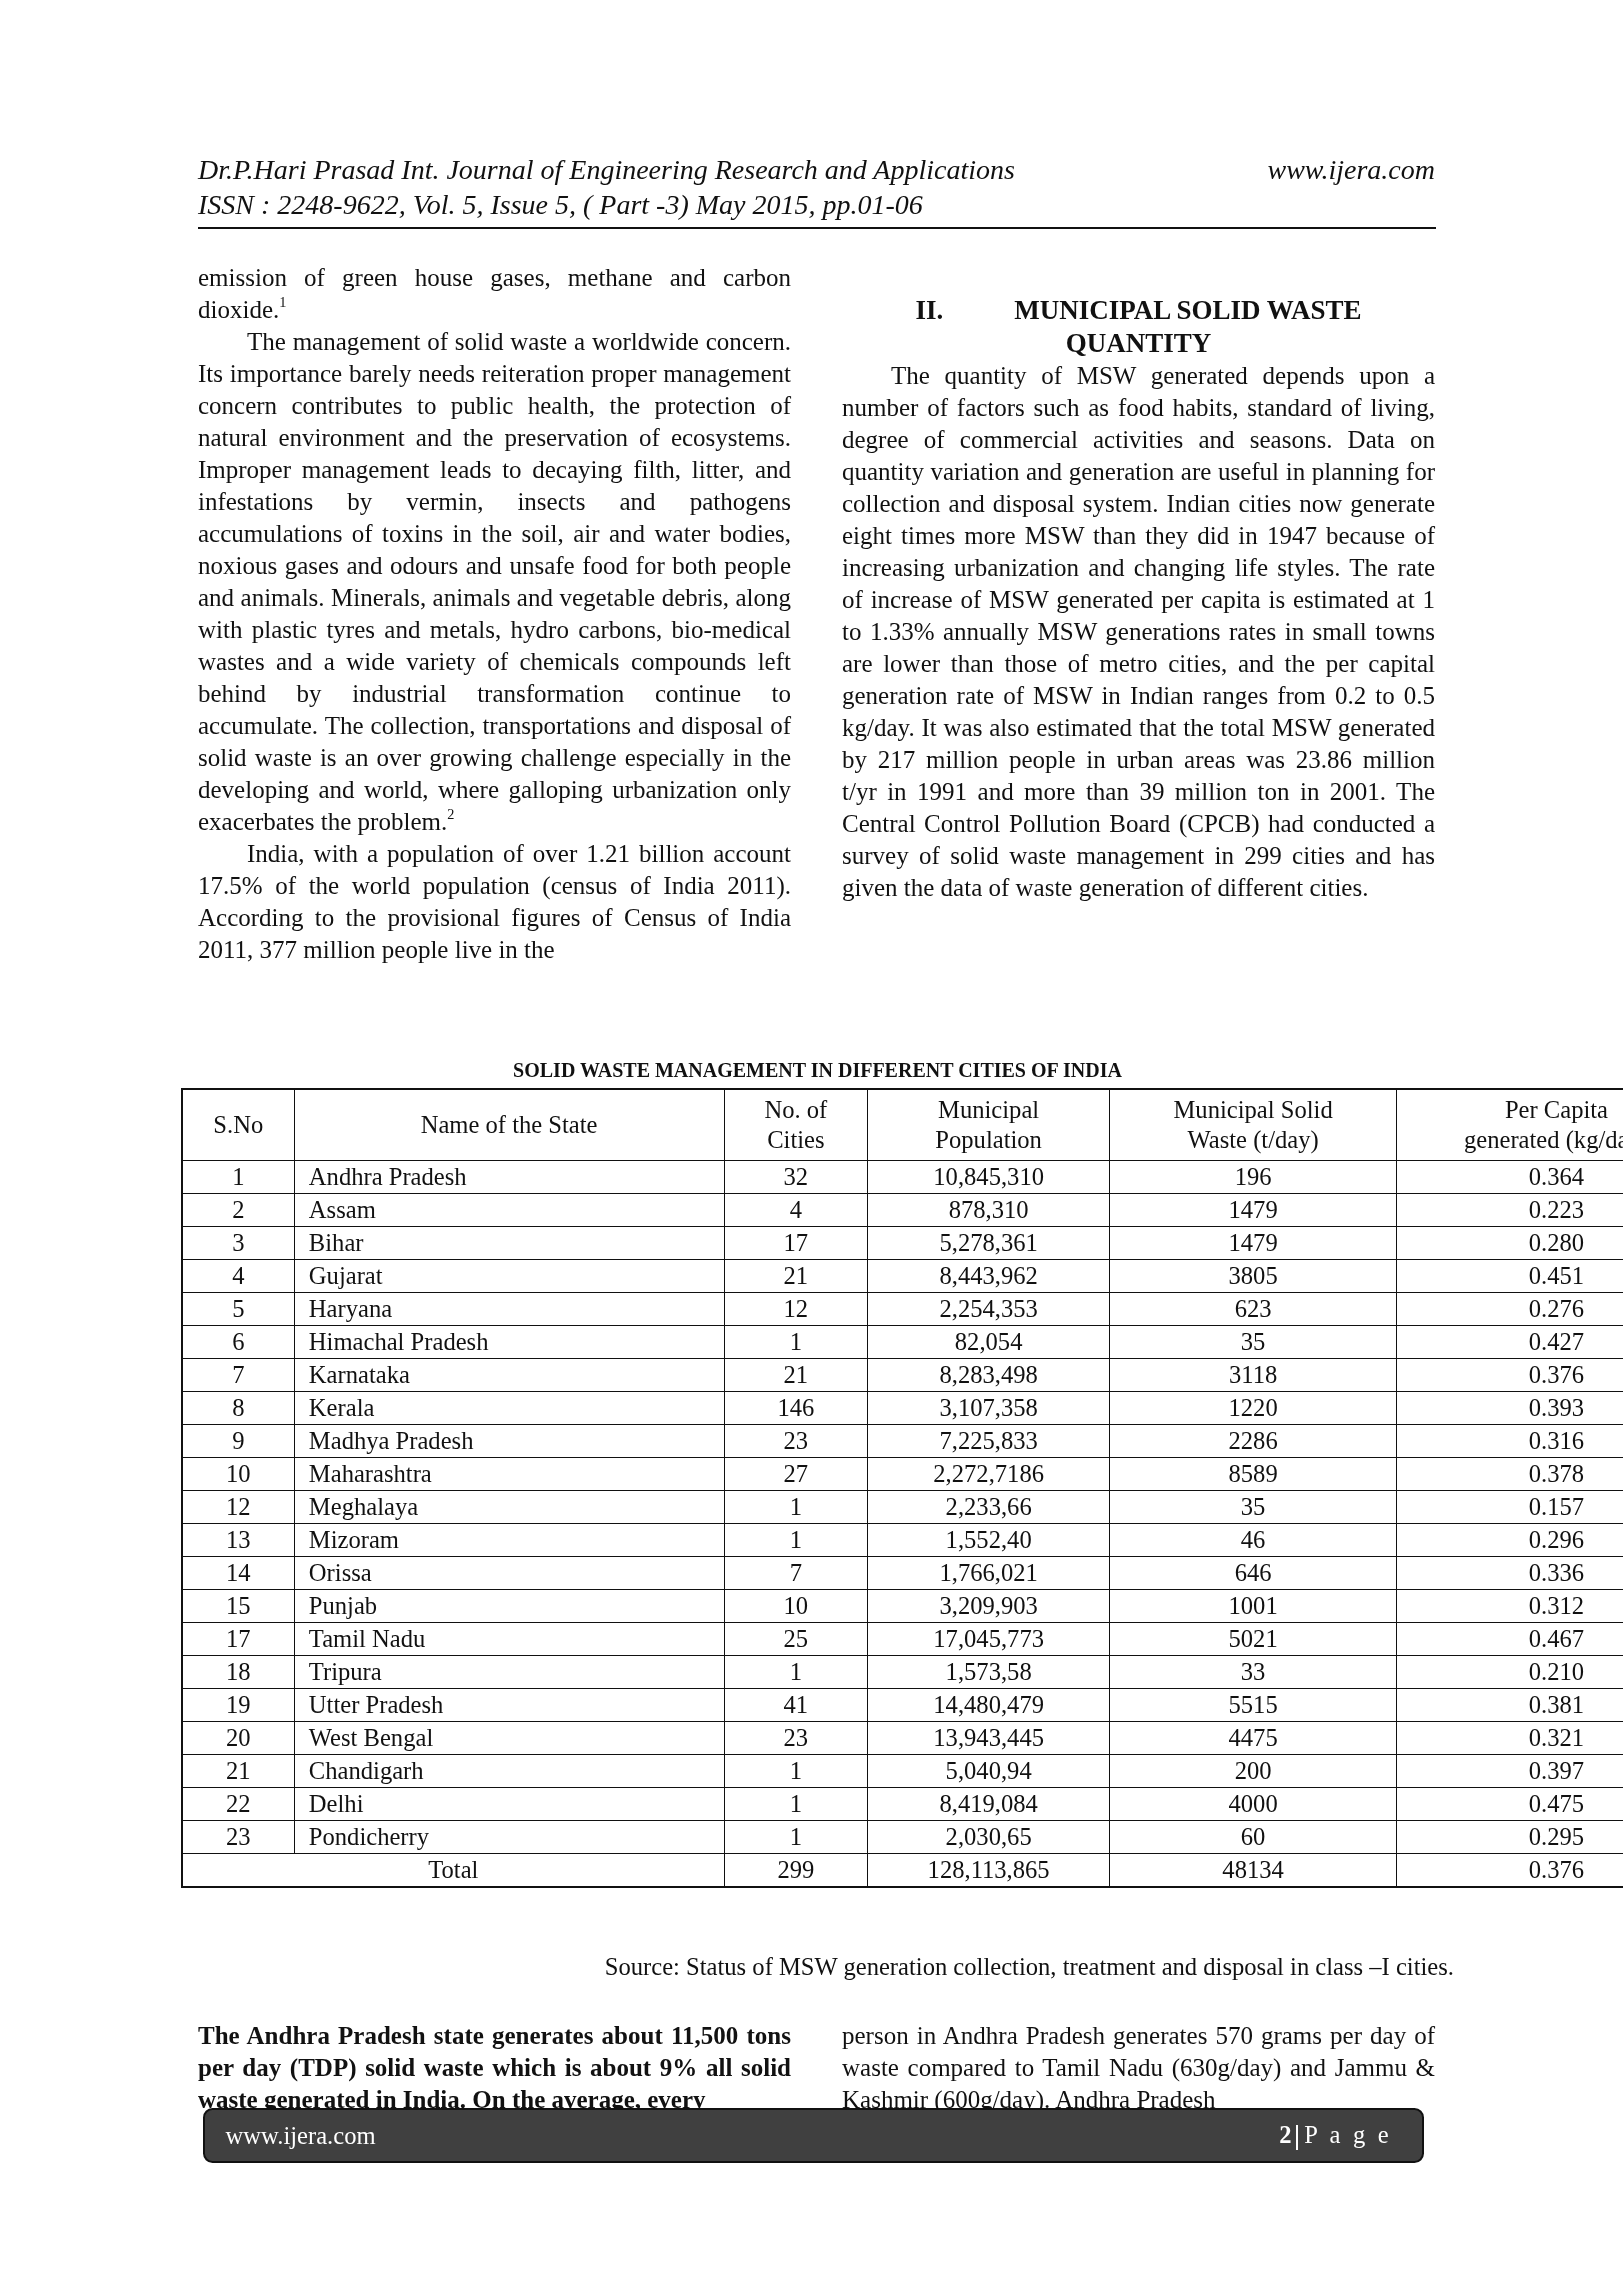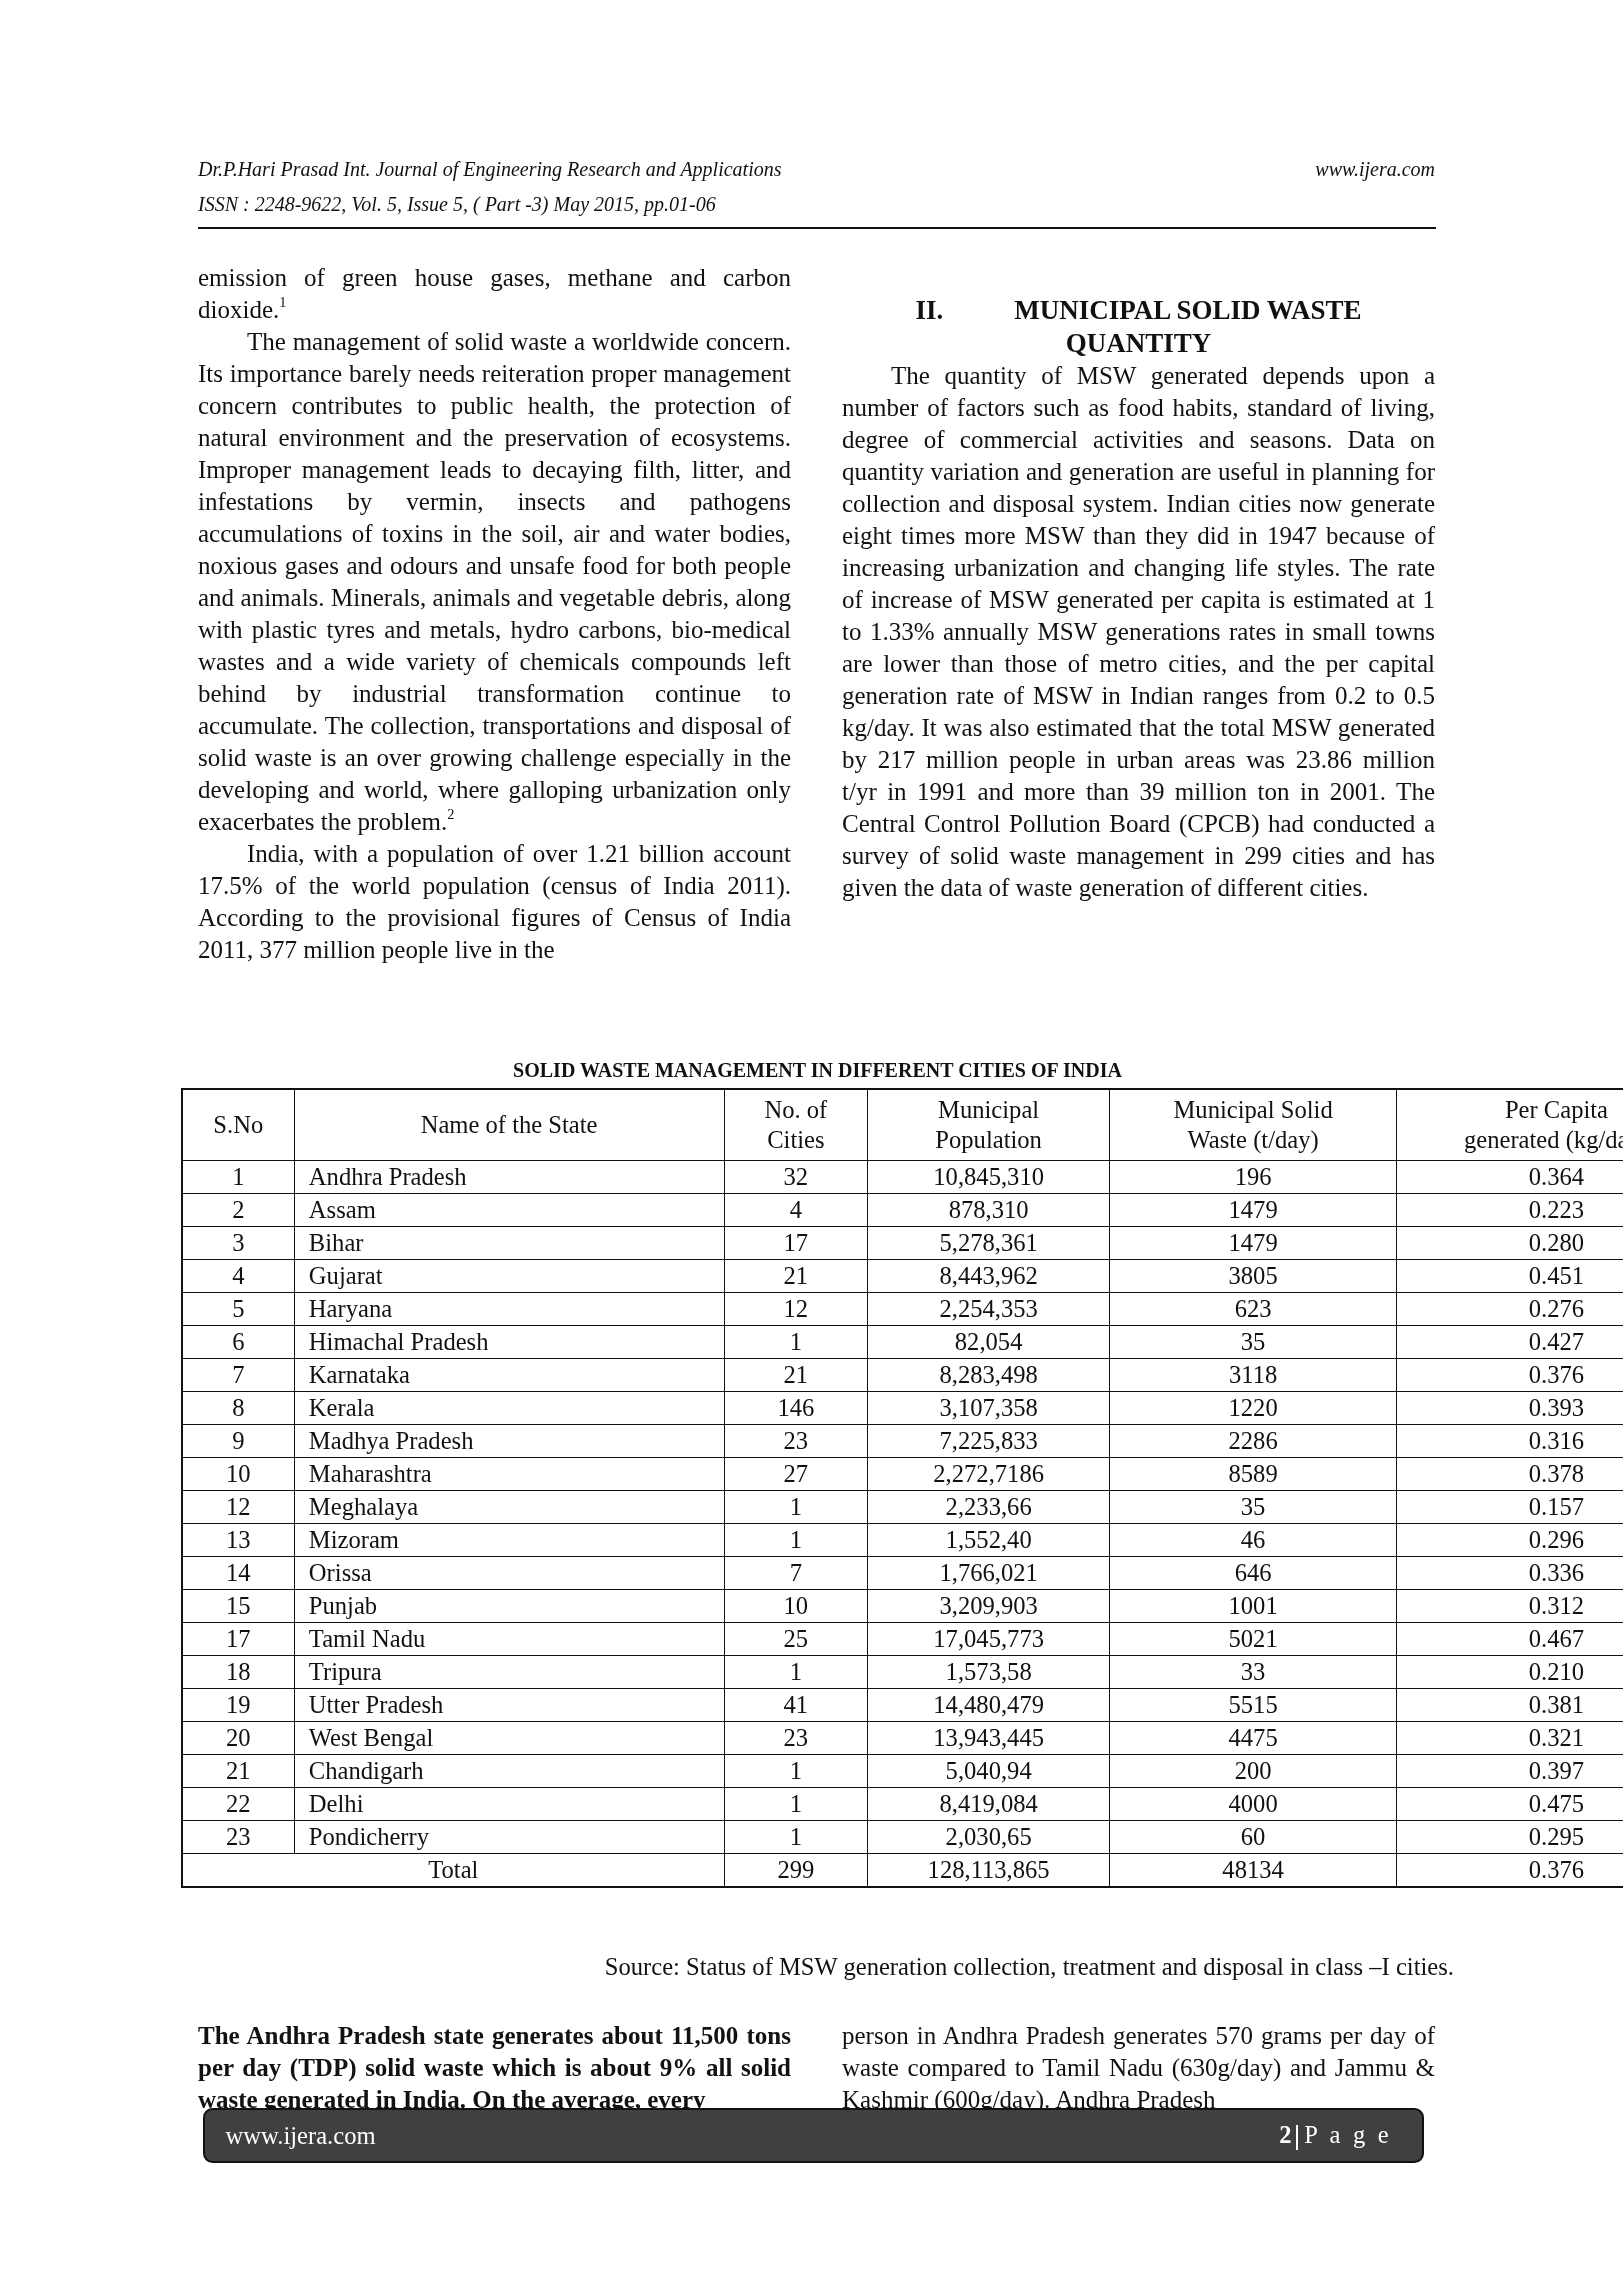--- a/index.html
+++ b/index.html
@@ -1,17 +1,17 @@
 <!DOCTYPE html>
 <html style="font-size:12.7px"><head>
 <meta charset="utf-8">
 <style>
   html, body { margin: 0; padding: 0; background: #ffffff; }
   body { width: 1623px; height: 2295px; position: relative; font-family: "Liberation Serif", "DejaVu Serif", serif; color: #111; }
-  .header { position: absolute; left: 198px; top: 152px; width: 1237px; font-style: italic; font-size: 20px; line-height: 35px; }
+  .header { position: absolute; left: 198px; top: 152px; width: 1237px; font-style: italic; font-size: 28px; line-height: 35px; }
   .header .row { display: flex; justify-content: space-between; }
   .header-rule { position: absolute; left: 198px; top: 227px; width: 1238px; height: 2.4px; background: #111; }
   .col { position: absolute; font-size: 25px; line-height: 32px; text-align: justify; }
   .col p { margin: 0; }
   .col .indent { text-indent: 49px; }
   .col-left { left: 198px; top: 262px; width: 593px; }
   .col-right { left: 842px; top: 262px; width: 593px; }
   sup { font-size: 14.3px; line-height: 0; vertical-align: 11px; }
   .section-heading { text-align: center; font-weight: bold; font-size: 27px; line-height: 33px; margin: 32px 0 0 0; }
   .section-heading .num { margin-right: 71px; text-align: right; }

